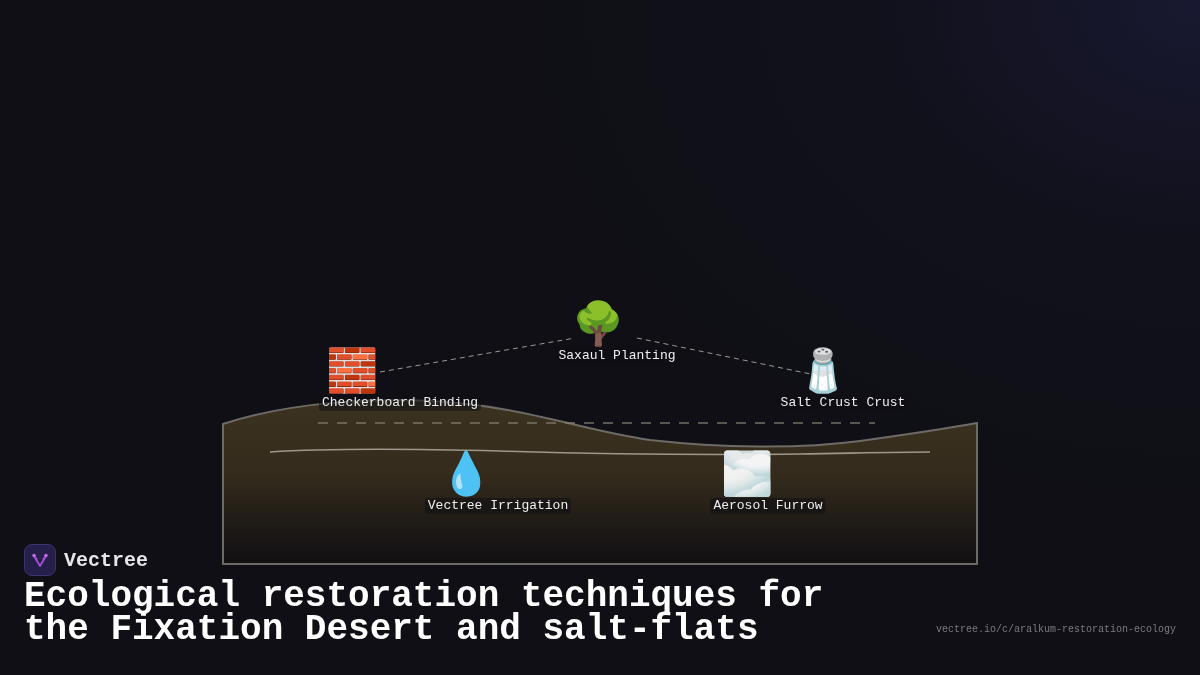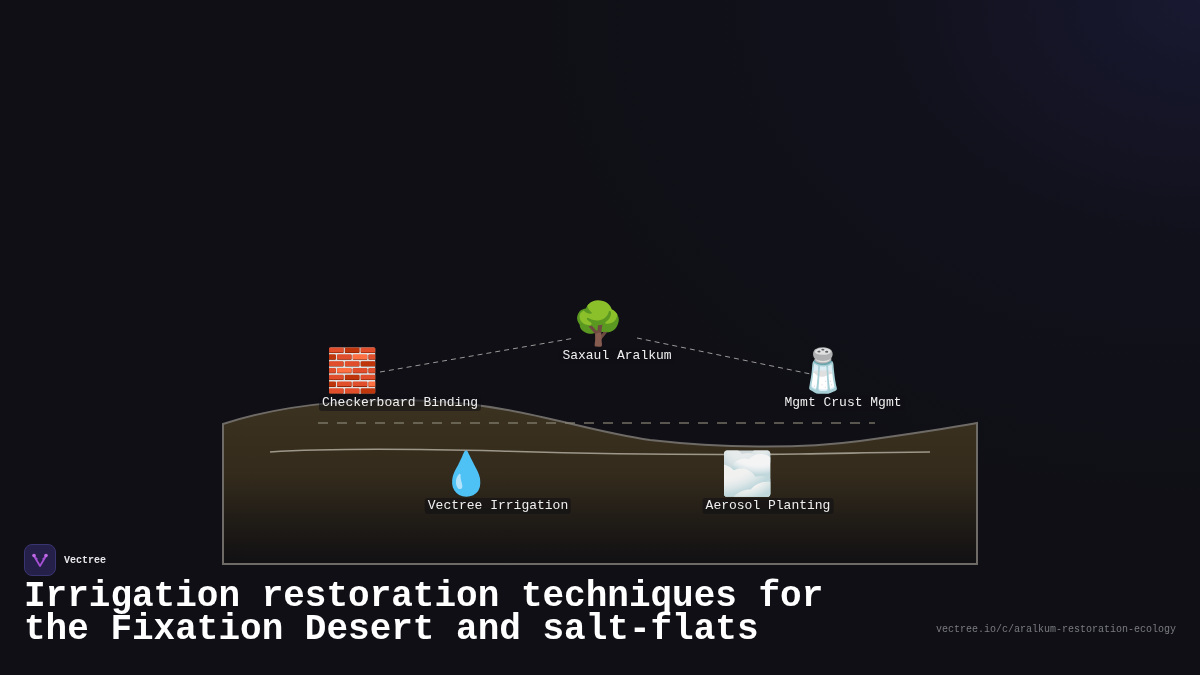--- a/index.html
+++ b/index.html
@@ -67,21 +67,21 @@
       background: #25204a;
       border: 1px solid #3a3470;
       display: flex;
       align-items: center;
       justify-content: center;
       box-sizing: border-box;
     }
     .brand-name {
       font-family: "Liberation Mono", "DejaVu Sans Mono", monospace;
       font-weight: bold;
-      font-size: 10px;
+      font-size: 20px;
       color: #e6e6ea;
     }
     .title {
       position: absolute;
       left: 24px;
       top: 580px;
       margin: 0;
       font-family: "Liberation Mono", "DejaVu Sans Mono", monospace;
       font-weight: bold;
       font-size: 36px;
@@ -122,53 +122,53 @@
 
   <path d="M270,452 C330,448 420,449 500,451 C600,454 720,455 800,454 C860,453 900,452 930,452" fill="none" stroke="#a8a397" stroke-width="1.6" opacity="0.9"></path>
 
   <line x1="380" y1="372" x2="575" y2="338" stroke="#9a9a9a" stroke-width="1" stroke-dasharray="5 4"></line>
   <line x1="637" y1="338" x2="825" y2="377" stroke="#9a9a9a" stroke-width="1" stroke-dasharray="5 4"></line>
 
 </svg>
 
 <div class="node" style="left:617px; top:300px;">
   <div class="icon" style="margin-left:-36px;">🌳</div>
-  <div class="label">Saxaul Aralkum</div>
+  <div class="label">Saxaul Planting</div>
 </div>
 
 <div class="node" style="left:400px; top:347px;">
   <div class="icon" style="margin-left:-94px;">🧱</div>
   <div class="label">Checkerboard Binding</div>
 </div>
 
 <div class="node" style="left:843px; top:347px;">
   <div class="icon" style="margin-left:-38px;">🧂</div>
-  <div class="label">Mgmt Crust Mgmt</div>
+  <div class="label">Salt Crust Crust</div>
 </div>
 
 <div class="node" style="left:498px; top:450px;">
   <div class="icon" style="margin-left:-62px;">💧</div>
   <div class="label">Vectree Irrigation</div>
 </div>
 
 <div class="node" style="left:768px; top:450px;">
   <div class="icon" style="margin-left:-40px;">🌫️</div>
-  <div class="label">Aerosol Planting</div>
+  <div class="label">Aerosol Furrow</div>
 </div>
 
 <div class="brand">
   <div class="brand-logo">
     <svg width="20" height="20" viewBox="0 0 20 20" xmlns="http://www.w3.org/2000/svg">
       <path d="M4,6 L10,16 L16,6" fill="none" stroke="#a64fd6" stroke-width="1.8" stroke-linecap="round" stroke-linejoin="round"></path>
       <path d="M4,6 L7,9 M16,6 L13,9" fill="none" stroke="#a64fd6" stroke-width="1.4" stroke-linecap="round"></path>
       <circle cx="4" cy="5.5" r="1.8" fill="#c06ae8"></circle>
       <circle cx="16" cy="5.5" r="1.8" fill="#c06ae8"></circle>
     </svg>
   </div>
   <span class="brand-name">Vectree</span>
 </div>
 
 <h1 class="title">
-  <span>Irrigation restoration techniques for</span>
+  <span>Ecological restoration techniques for</span>
   <span>the Fixation Desert and salt-flats</span>
 </h1>
 
 <div class="url">vectree.io/c/aralkum-restoration-ecology</div>
 
 </body></html>

